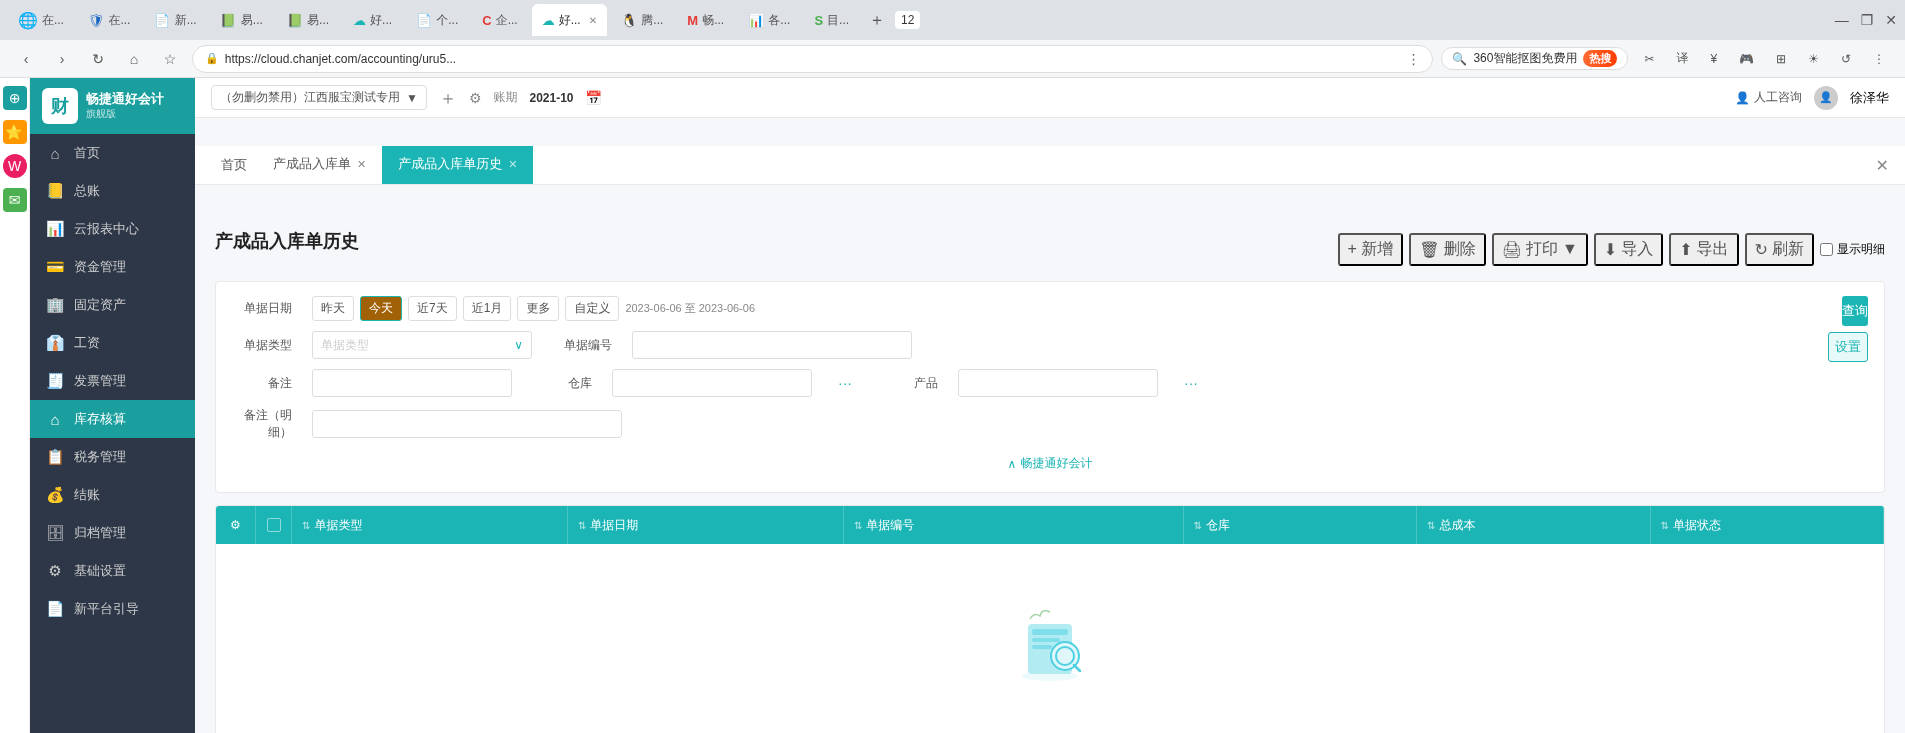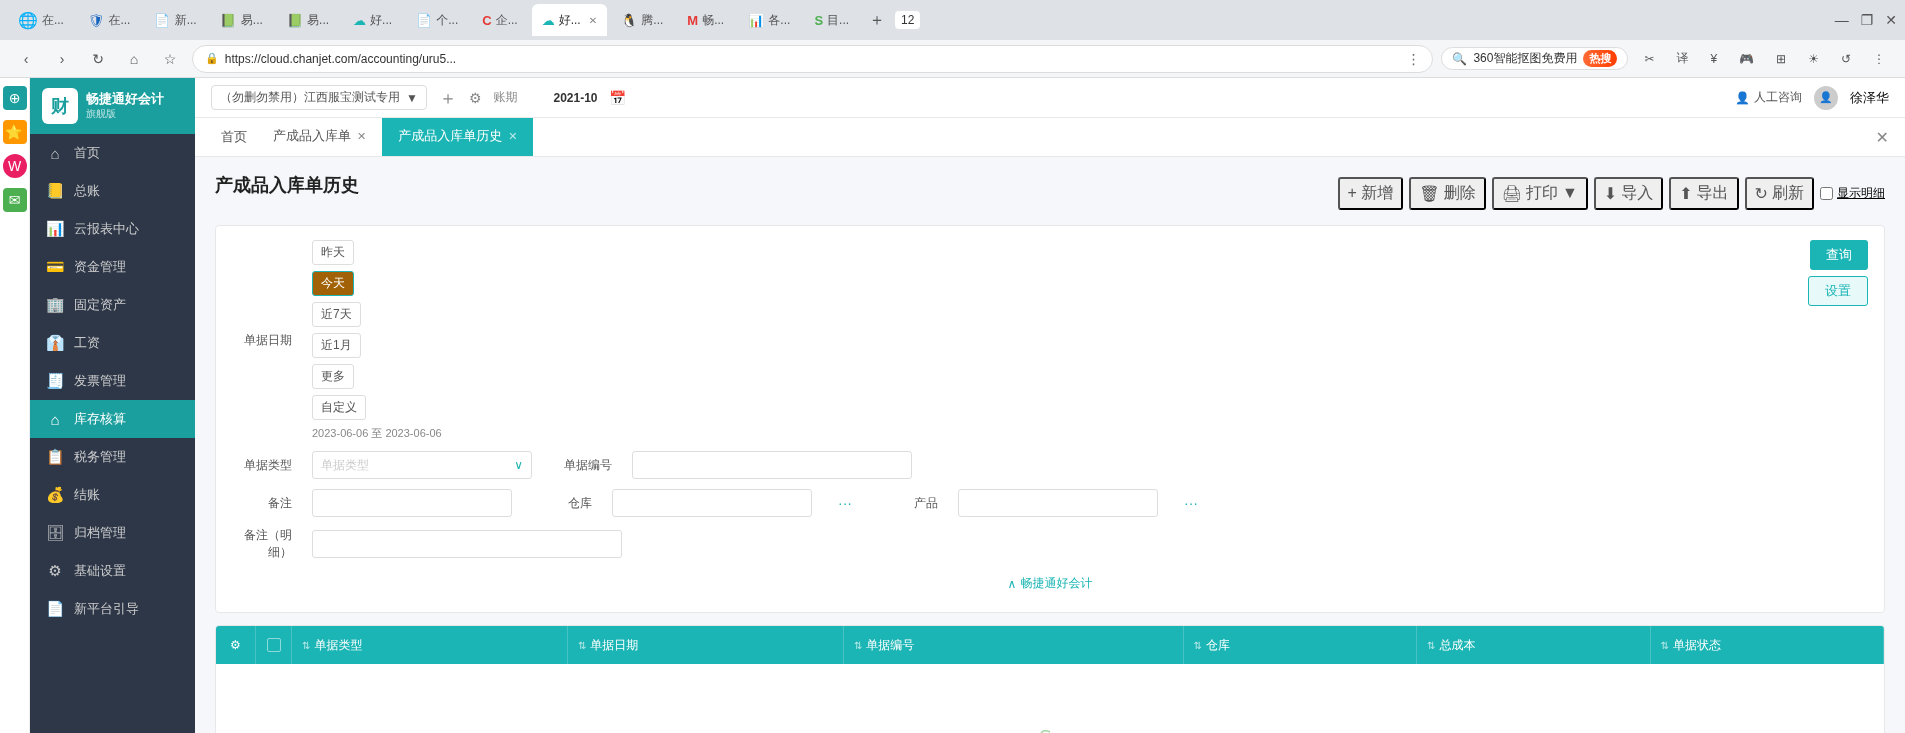--- a/index.html
+++ b/index.html
@@ -36,27 +36,27 @@
     .sidebar-header { background: #1a9f9e; padding: 10px 12px; display: flex; align-items: center; gap: 8px; }
     .sidebar-logo { width: 36px; height: 36px; background: #fff; border-radius: 6px; display: flex; align-items: center; justify-content: center; font-size: 18px; color: #1a9f9e; font-weight: bold; }
     .sidebar-title { font-size: 13px; font-weight: bold; color: #fff; line-height: 1.3; }
     .sidebar-subtitle { font-size: 10px; color: rgba(255,255,255,0.7); }
     .sidebar-menu { flex: 1; overflow-y: auto; }
     .menu-item { display: flex; align-items: center; gap: 10px; padding: 10px 16px; cursor: pointer; font-size: 13px; color: #ccc; transition: background 0.2s; }
     .menu-item.active { background: #1a9f9e; color: #fff; }
     .menu-item .menu-icon { font-size: 15px; width: 18px; text-align: center; }
 
     
-    .main-content { flex: 1; display: flex; flex-direction: column; background: #f5f7fa; overflow: hidden; }
+    .main-content { flex: 1; display: flex; flex-direction: column; background: #f5f7fa; overflow: hidden; gap: 28px; }
 
     
     .top-toolbar { background: #fff; height: 40px; display: flex; align-items: center; padding: 0 16px; gap: 12px; border-bottom: 1px solid #e8e8e8; }
     .company-selector { display: flex; align-items: center; gap: 6px; font-size: 12px; color: #555; border: 1px solid #ddd; border-radius: 4px; padding: 3px 8px; cursor: pointer; }
     .period-label { font-size: 12px; color: #888; }
-    .period-value { font-size: 12px; color: #333; font-weight: bold; margin-left: 24px; }
+    .period-value { font-size: 12px; color: #333; font-weight: bold; }
     .toolbar-right { margin-left: auto; display: flex; align-items: center; gap: 12px; }
     .user-service { font-size: 12px; color: #555; display: flex; align-items: center; gap: 4px; cursor: pointer; }
     .user-avatar { width: 24px; height: 24px; background: #ccc; border-radius: 50%; display: flex; align-items: center; justify-content: center; font-size: 11px; color: #fff; }
 
     
     .breadcrumb-area { background: #fff; border-bottom: 1px solid #e8e8e8; }
     .breadcrumb-tabs { display: flex; align-items: center; padding: 0 16px; height: 38px; gap: 0; }
     .breadcrumb-home { font-size: 13px; color: #555; padding: 0 10px; cursor: pointer; }
     .page-tab { display: flex; align-items: center; gap: 6px; padding: 0 16px; height: 38px; font-size: 13px; cursor: pointer; border-bottom: 2px solid transparent; color: #555; }
     .page-tab.active { background: #1ab5b4; color: #fff; border-bottom: 2px solid #1ab5b4; }
@@ -66,32 +66,32 @@
     .page-body { flex: 1; overflow-y: auto; padding: 16px 20px; }
     .page-title { font-size: 18px; font-weight: bold; color: #222; margin-bottom: 16px; }
     .action-btn { display: flex; align-items: center; gap: 4px; font-size: 16px; color: #555; cursor: pointer; padding: 4px 8px; border-radius: 3px; }
 
     
     .filter-area { background: #fff; border: 1px solid #e8e8e8; border-radius: 4px; padding: 14px 16px; margin-bottom: 12px; }
     .filter-row { display: flex; align-items: center; gap: 20px; margin-bottom: 10px; }
     .filter-row:last-child { margin-bottom: 8px; }
     .filter-label { font-size: 12px; color: #555; width: 60px; flex-shrink: 0; text-align: right; }
     .filter-input { flex: 0 0 200px; height: 28px; border: 1px solid #ddd; border-radius: 3px; padding: 0 8px; font-size: 12px; }
-    .date-filter { display: flex; align-items: flex-start; gap: 6px; flex-direction: column; }
+    .date-filter { display: flex; align-items: center; gap: 6px; }
     .date-btn { padding: 3px 8px; border: 1px solid #ddd; border-radius: 3px; font-size: 12px; cursor: pointer; color: #555; background: #fff; }
     .date-btn.active { background: #a16207; color: #fff; border-color: #1ab5b4; }
     .date-range { font-size: 11px; color: #888; }
     .select-box { height: 28px; border: 1px solid #ddd; border-radius: 3px; padding: 0 8px; font-size: 12px; flex: 0 0 220px; display: flex; align-items: center; gap: 6px; cursor: pointer; background: #fff; }
     .select-arrow { color: #1ab5b4; margin-left: auto; }
     .dots-btn { color: #1ab5b4; font-size: 14px; cursor: pointer; padding: 0 6px; }
     .collapse-bar { text-align: center; padding: 6px; color: #1ab5b4; font-size: 12px; cursor: pointer; display: flex; align-items: center; justify-content: center; gap: 4px; }
 
     
-    .query-btn { background: #1ab5b4; color: #fff; border: none; border-radius: 3px; padding: 6px 16px; font-size: 13px; cursor: pointer; }
-    .settings-btn { background: #e8f9f9; color: #1ab5b4; border: 1px solid #1ab5b4; border-radius: 3px; padding: 5px 16px; font-size: 13px; cursor: pointer; }
+    .query-btn { background: #1ab5b4; color: #fff; border: none; border-radius: 3px; padding: 6px 0; font-size: 13px; cursor: pointer; }
+    .settings-btn { background: #e8f9f9; color: #1ab5b4; border: 1px solid #1ab5b4; border-radius: 3px; padding: 5px 6px; font-size: 13px; cursor: pointer; }
 
     
     .filter-right { margin-left: auto; display: flex; flex-direction: column; gap: 6px; align-items: flex-end; }
 
     
     .table-area { background: #fff; border: 1px solid #e8e8e8; border-radius: 4px; overflow: hidden; }
     .table-header { background: #1ab5b4; display: flex; align-items: center; height: 38px; }
     .th-cell { display: flex; align-items: center; gap: 4px; padding: 0 10px; font-size: 12px; color: #fff; border-right: 1px solid rgba(255,255,255,0.2); height: 100%; }
     .th-cell.gear { width: 40px; justify-content: center; }
     .th-cell.check { width: 36px; justify-content: center; }
@@ -340,21 +340,21 @@
             <span>导入</span>
           </button>
           <button class="action-btn">
             <span>⬆</span>
             <span>导出</span>
           </button>
           <button class="action-btn">
             <span>↻</span>
             <span>刷新</span>
           </button>
-          <label style="display:flex;align-items:center;gap:4px;font-size:12px;cursor:pointer;text-decoration:underline;">
+          <label style="display:flex;align-items:center;gap:4px;font-size:12px;cursor:pointer;">
             <input type="checkbox" style="">
             <span>显示明细</span>
           </label>
         </div>
       </div>
 
       <div class="filter-area">
         <div style="display:flex;">
           <div style="flex:1;">
 

